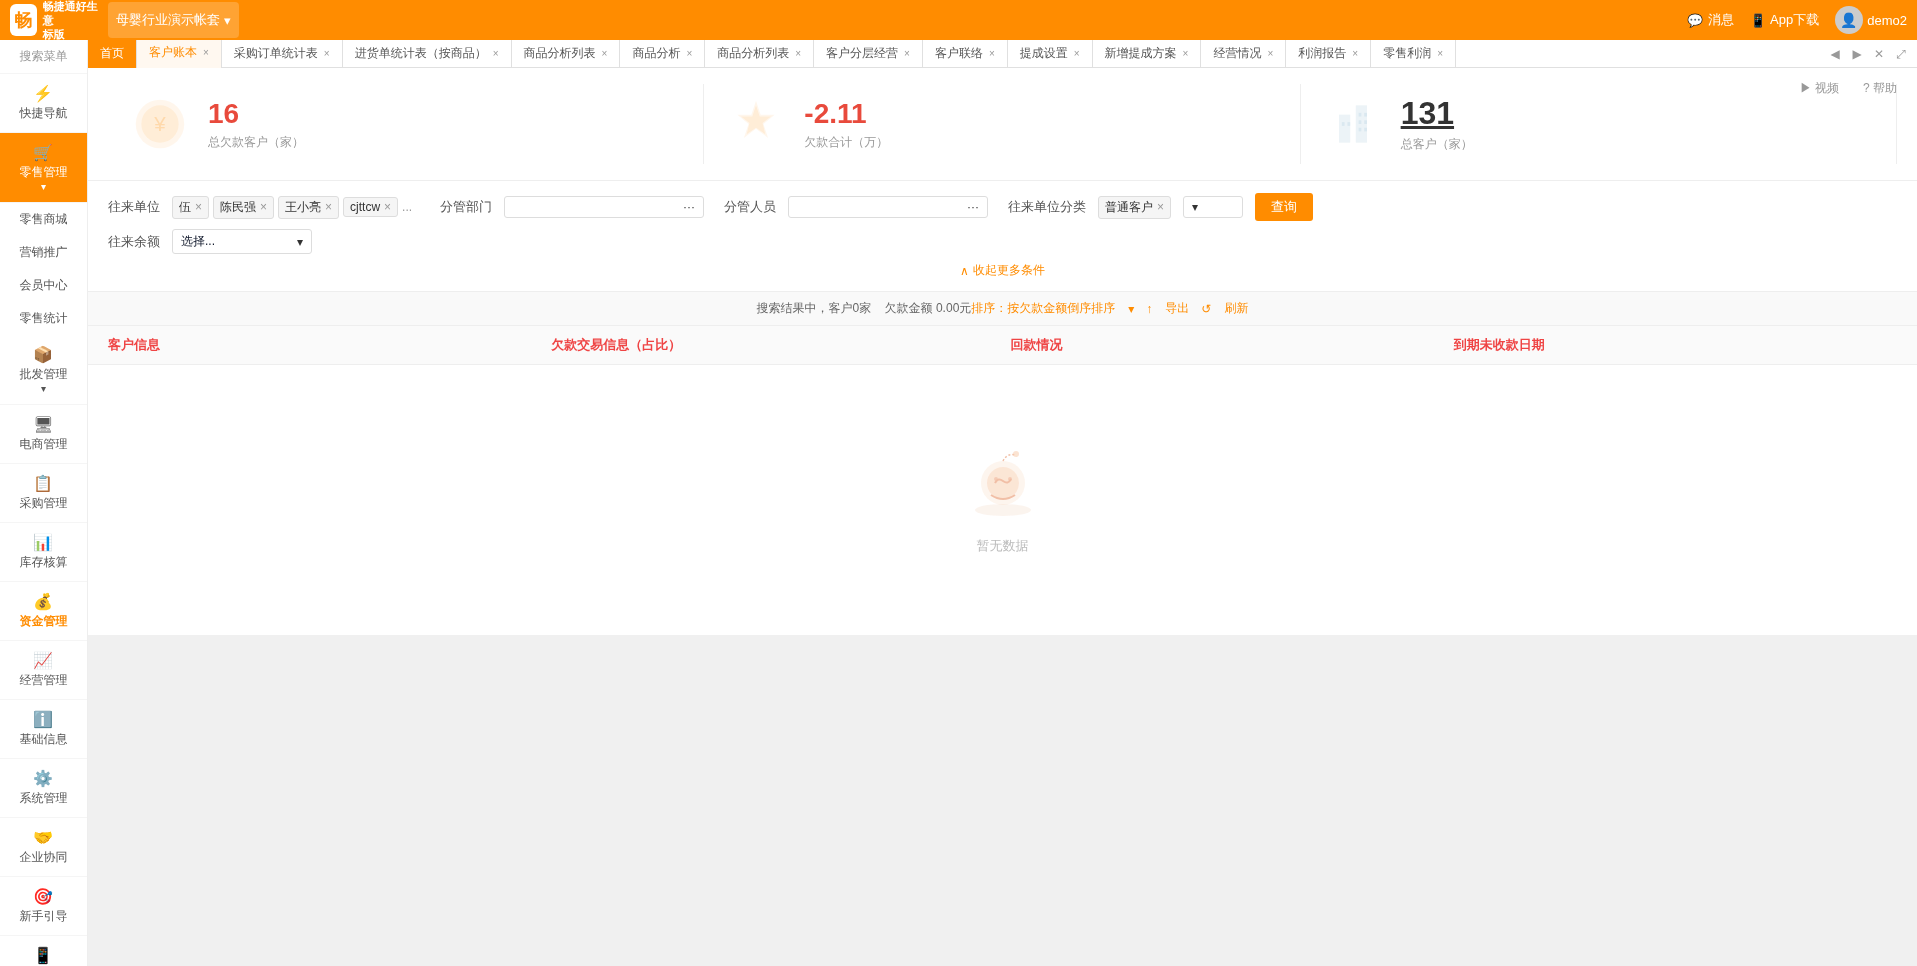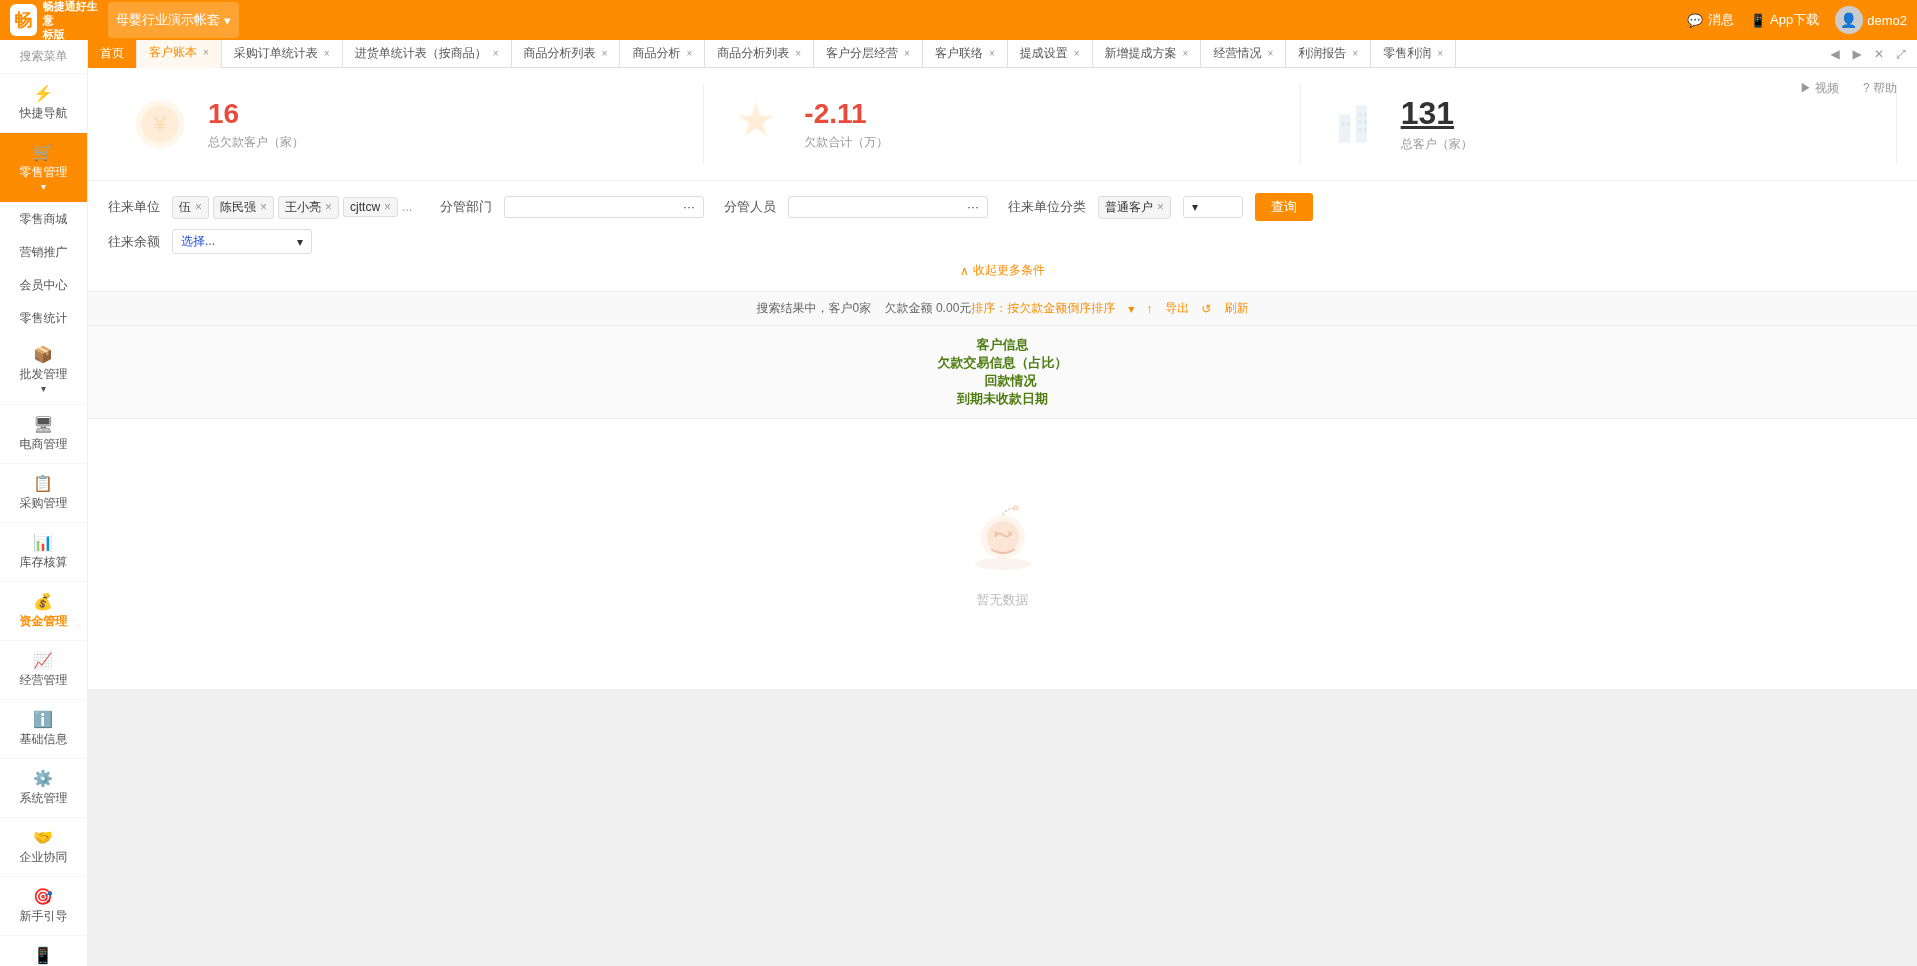--- a/index.html
+++ b/index.html
@@ -62,21 +62,21 @@
     .collapse-btn { display: flex; align-items: center; gap: 4px; color: #ff8c00; cursor: pointer; font-size: 12px; justify-content: center; margin-top: 4px; }
     .query-btn { background: #ff8c00; color: #fff; border: none; border-radius: 3px; padding: 5px 16px; font-size: 13px; cursor: pointer; }
 
     
     .search-result-bar { background: #f9f9f9; border-bottom: 1px solid #eee; padding: 8px 20px; display: flex; align-items: center; justify-content: center; font-size: 12px; color: #666; }
     .search-result-actions { display: flex; align-items: center; gap: 12px; color: #ff8c00; cursor: pointer; }
     .search-result-actions span { display: flex; align-items: center; gap: 13px; }
 
     
     .table-container { background: #fff; margin: 0; }
-    .table-header { display: flex; align-items: center; padding: 10px 20px; border-bottom: 1px solid #eee; font-size: 13px; font-weight: bold; color: #4d7c0f; background: #fafafa; flex-direction: column; }
+    .table-header { display: flex; align-items: center; padding: 10px 20px; border-bottom: 1px solid #eee; font-size: 13px; font-weight: bold; color: #ef4444; background: #fafafa; }
     .col-customer { flex: 2; }
     .col-debt { flex: 2; }
     .col-repayment { flex: 2; margin-left: 16px; }
     .col-date { flex: 2; }
 
     
     .empty-state { display: flex; flex-direction: column; align-items: center; justify-content: center; padding: 80px 20px; color: #ccc; }
     .empty-icon { width: 80px; height: 80px; margin-bottom: 12px; opacity: 0.6; }
     .empty-text { font-size: 13px; color: #bbb; }
 
@@ -363,21 +363,21 @@
               </div>
             </div>
             <div class="filter-select" style="min-width:60px;">
               <span>▾</span>
             </div>
             <button class="query-btn">查询</button>
           </div>
           <div class="filter-row">
             <span class="filter-label">往来余额</span>
             <div class="filter-select" style="min-width:140px;">
-              <span style="color:#1d4ed8;">选择...</span>
+              <span style="color:#0f172a;">选择...</span>
               <span>▾</span>
             </div>
           </div>
           <div class="collapse-btn">
             <span>∧</span>
             <span>收起更多条件</span>
           </div>
         </div>
 
         <div class="search-result-bar">

